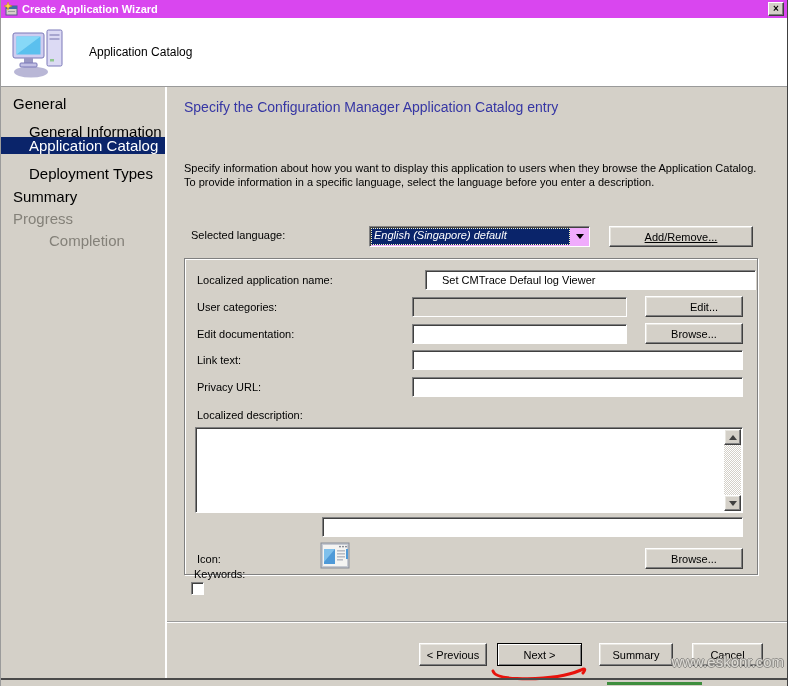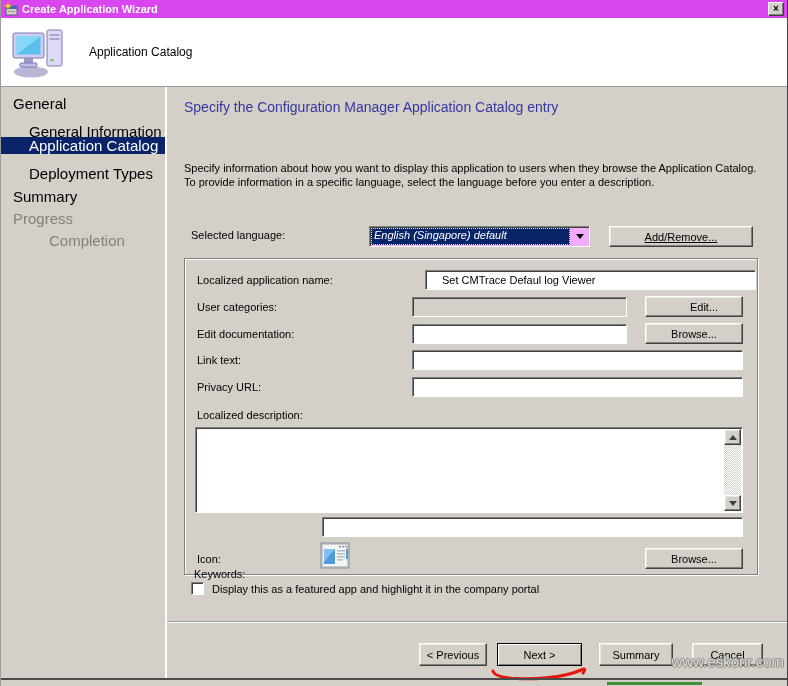--- a/index.html
+++ b/index.html
@@ -270,21 +270,20 @@
           <rect x="17" y="14" width="8" height="1.6" fill="#b9bdc5"></rect>
           <rect x="17" y="17" width="6" height="1.6" fill="#b9bdc5"></rect>
           <rect x="26" y="7" width="2" height="10" fill="#4f9ad8"></rect>
         </svg>
       </span>
       <button class="btn" style="left:460px; top:289px; width:98px; height:21px;">Browse...</button>
     </div>
 
     <div class="checkrow">
       <span class="checkbox"></span>
-      <span class="checklabel">Display this as a featured app and highlight it in the company portal</span>
     </div>
 
     <div class="hdivider1"></div>
     <div class="hdivider2"></div>
 
     <button class="btn" style="left:252px; top:556px; width:68px;">&lt; Previous</button>
     <button class="btn default" style="left:330px; top:556px; width:85px;">Next &gt;</button>
     <button class="btn" style="left:432px; top:556px; width:74px;">Summary</button>
     <button class="btn" style="left:525px; top:556px; width:71px;">Cancel</button>
 

